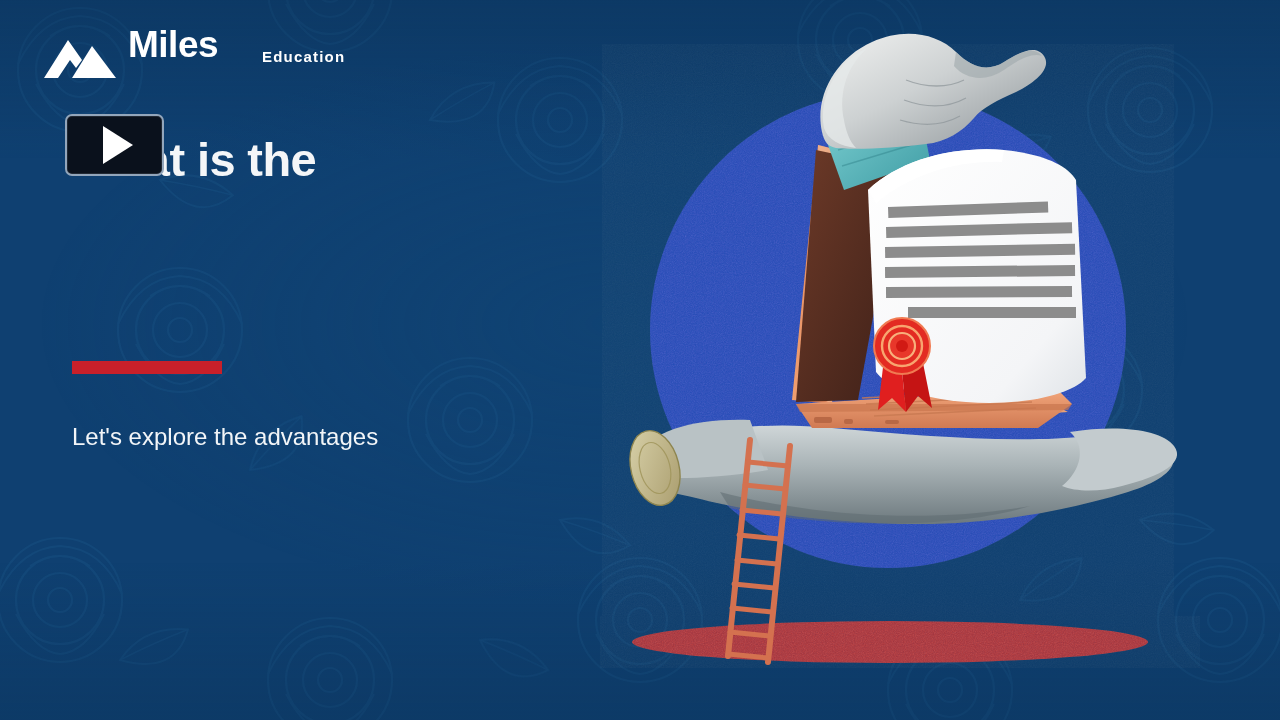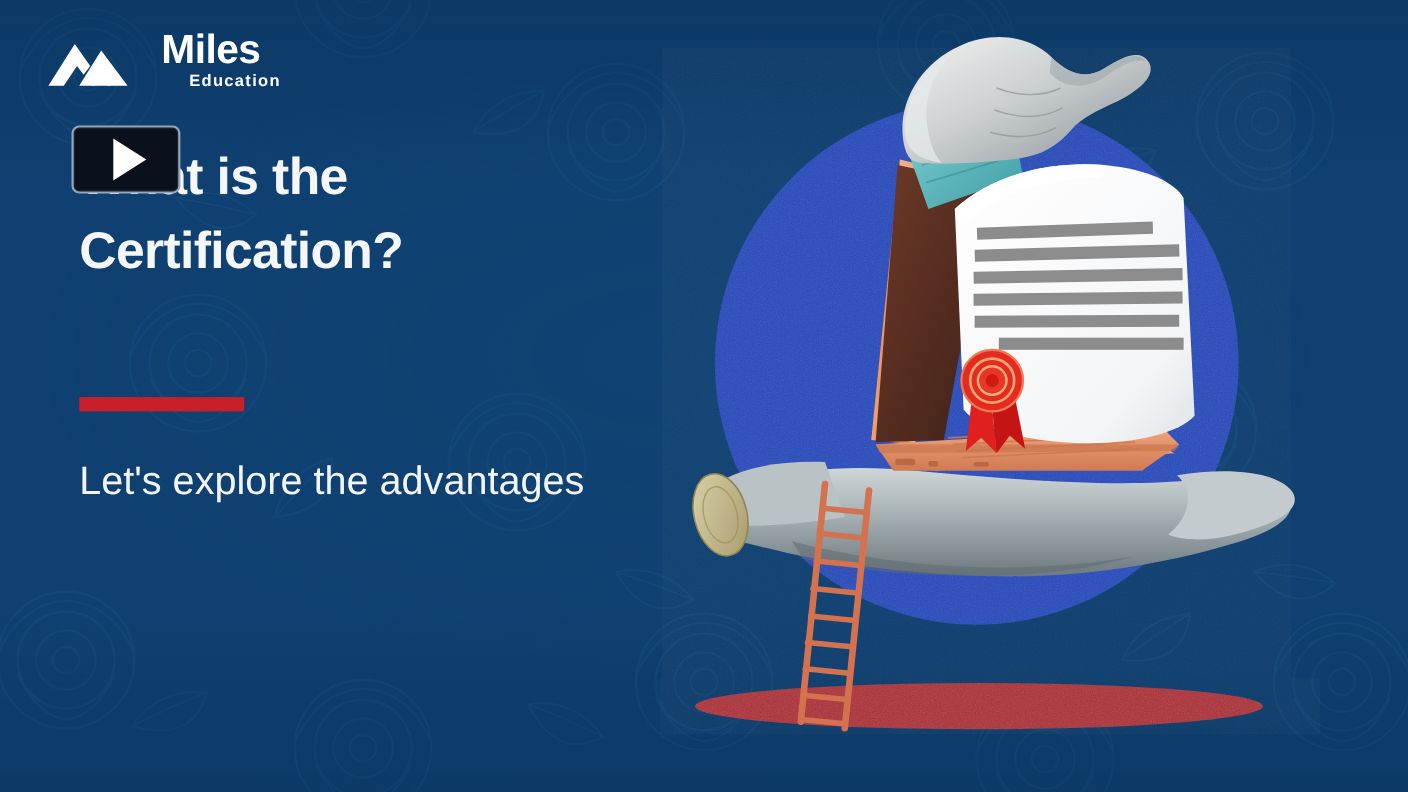--- a/index.html
+++ b/index.html
@@ -38,21 +38,21 @@
   
   .logo {
     position: absolute;
     left: 42px;
     top: 26px;
     display: flex;
     align-items: flex-start;
     gap: 10px;
   }
   .logo-mark { width: 76px; height: 56px; display:block; }
-  .logo-text { display: flex; flex-direction: column; align-items: center; line-height: 1; }
+  .logo-text { display: flex; flex-direction: row; align-items: flex-end; line-height: 1; }
   .logo-title {
     color: #ffffff;
     font-size: 37px;
     font-weight: bold;
     letter-spacing: -0.5px;
     line-height: 38px;
   }
   .logo-sub {
     color: #ffffff;
     font-size: 15px;
@@ -108,21 +108,21 @@
     height: 13px;
     background: #c8202a;
     z-index: 4;
   }
   .subcopy {
     position: absolute;
     left: 72px;
     top: 412px;
     width: 500px;
     color: #f2f5f8;
-    font-size: 36px;
+    font-size: 24px;
     font-weight: normal;
     line-height: 50px;
     z-index: 4;
   }
 
   
   .art {
     position: absolute;
     left: 600px;
     top: 0;
@@ -349,21 +349,20 @@
       <path d="M41,52 L50,39 L59,52 Z" fill="#ffffff"></path>
     </svg>
     <div class="logo-text">
       <span class="logo-title">Miles</span>
       <span class="logo-sub">Education</span>
     </div>
   </div>
 
   <div class="headline">
     <div>What is the</div>
-    <div>Certification?</div>
   </div>
 
   <div class="rule"></div>
 
   <div class="subcopy">
     <div>Let's explore the advantages</div>
   </div>
 
   <div class="play-btn">
     <div class="play-tri"></div>

